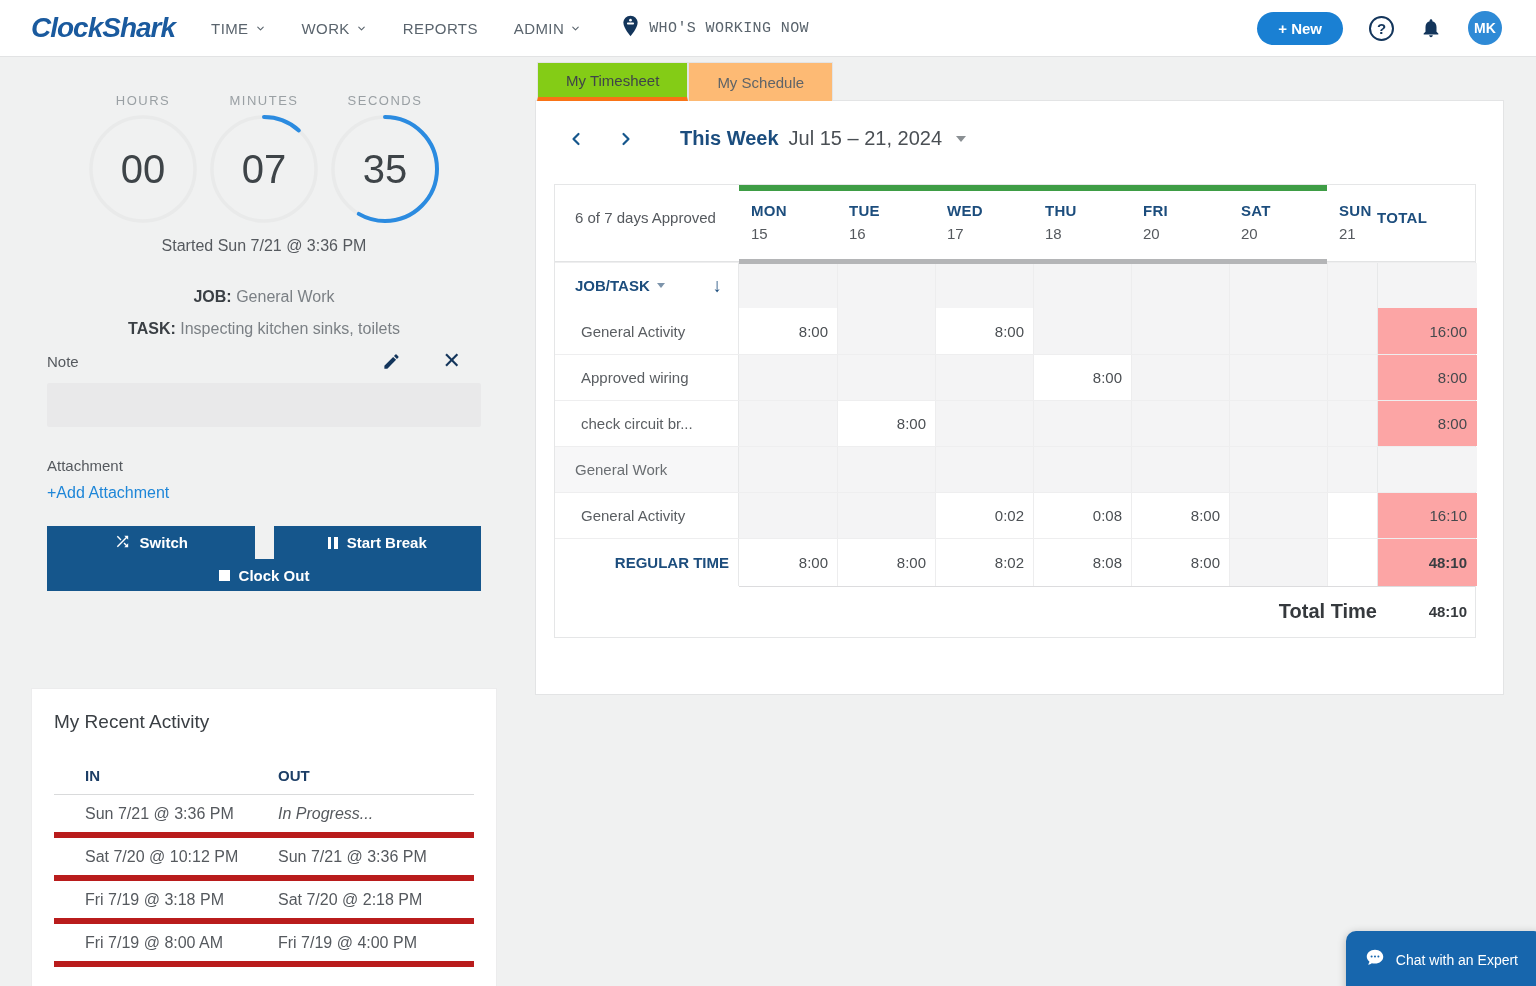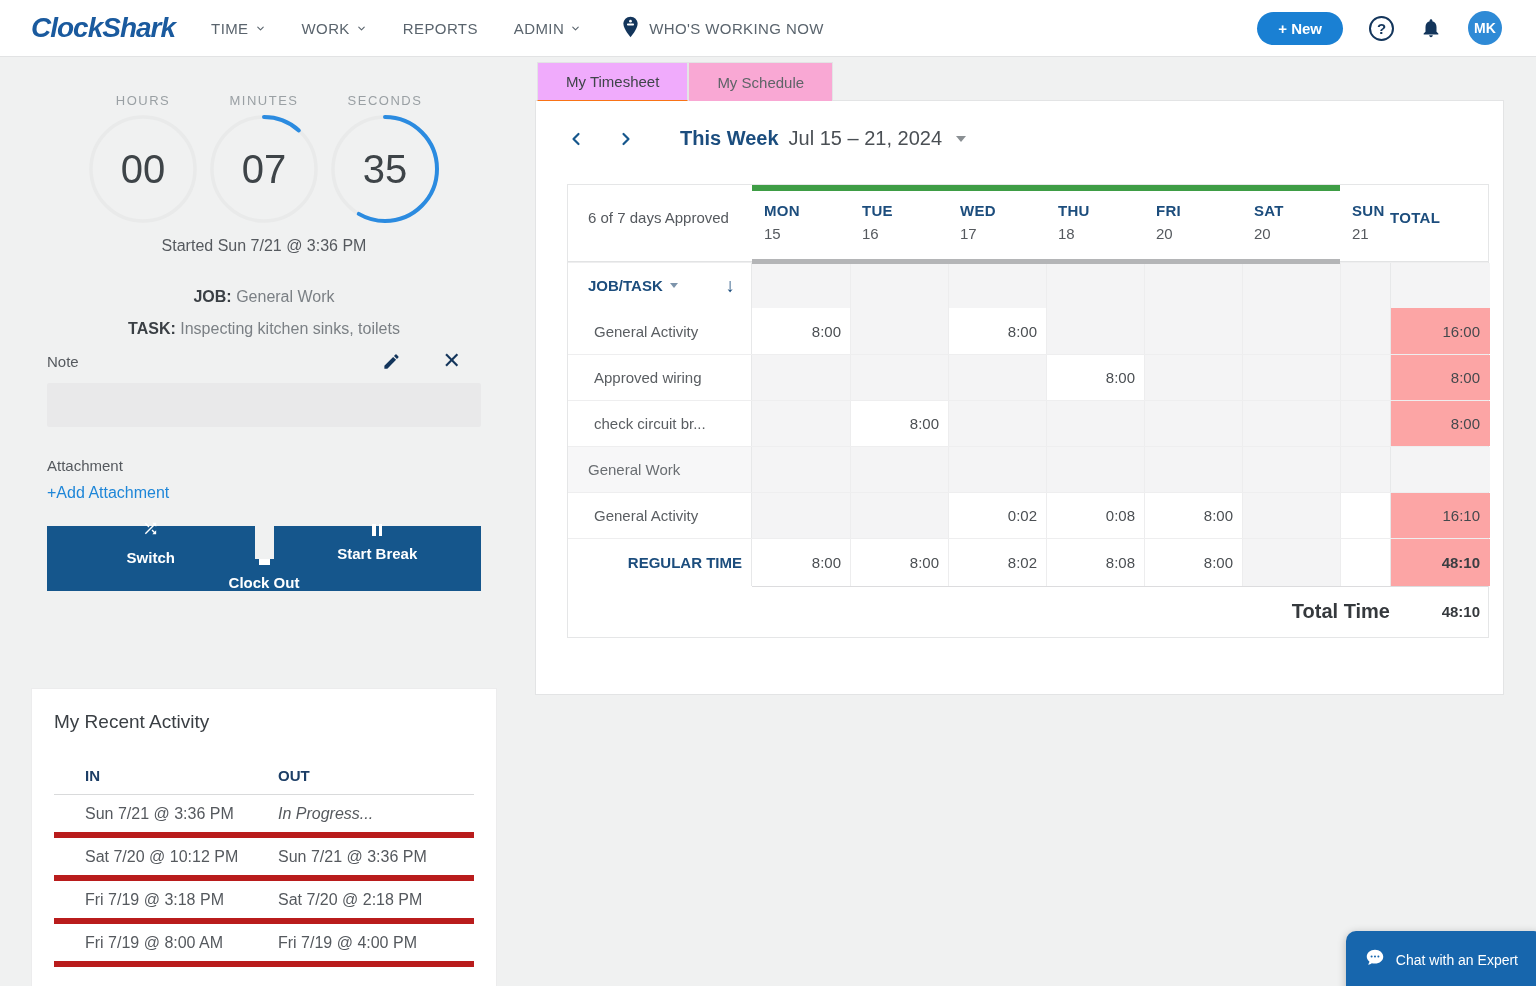--- a/index.html
+++ b/index.html
@@ -9,21 +9,21 @@
   
   .nav { position:absolute; top:0; left:0; width:1536px; height:57px; background:#fff;
          border-bottom:1px solid #e2e3e4; display:flex; align-items:center; z-index:50; }
   .logo { margin-left:31px; font-size:28px; font-weight:900; font-style:italic;
           color:#1a5a9e; letter-spacing:-1px; white-space:nowrap; }
   .nav-items { display:flex; align-items:center; margin-left:36px; gap:36px; }
   .nav-item { display:flex; align-items:center; gap:6px; font-size:15px; color:#5a646d;
               letter-spacing:.4px; cursor:pointer; white-space:nowrap; }
   .chev svg { display:block; }
   .www { display:flex; align-items:center; gap:9px; margin-left:40px; font-size:15px;
-         color:#5a646d; letter-spacing:.4px; cursor:pointer; }
+         color:#5a646d; letter-spacing:.4px; cursor:pointer;font-family:Liberation Mono, monospace; }
   .nav-right { margin-left:auto; display:flex; align-items:center; gap:26px; margin-right:34px; }
   .btn-new { background:#1a80d3; color:#fff; font-weight:700; font-size:15px; border:none;
              border-radius:17px; padding:8px 21px; cursor:pointer; }
   .help-ic { width:25px; height:25px; border:2.5px solid #13355b; border-radius:50%;
              display:flex; align-items:center; justify-content:center; font-weight:800;
              font-size:15px; color:#13355b; cursor:pointer; }
   .bell-ic { cursor:pointer; display:flex; }
   .avatar { width:34px; height:34px; border-radius:50%; background:#2e8ad6; color:#fff;
             font-weight:700; font-size:14px; display:flex; align-items:center;
             justify-content:center; cursor:pointer; }
@@ -47,21 +47,21 @@
   .note-icons { margin-left:auto; display:flex; gap:42px; padding-right:20px; }
   .icon-btn { cursor:pointer; display:flex; }
   .x-ic { font-size:22px; font-weight:700; color:#13355b; line-height:18px; cursor:pointer; }
   .note-box { margin-top:12px; height:44px; background:#e9e9ea; border-radius:2px; }
   .att-label { margin-top:30px; font-size:15px; color:#55595e; }
   .att-link { margin-top:10px; font-size:16px; color:#1e86d8; cursor:pointer; }
   .btn-row { margin-top:24px; display:flex; gap:19px; }
   .cs-btn { background:#15568c; color:#fff; border:none; border-radius:0; height:33px;
             font-size:15px; font-weight:700; display:flex; align-items:center;
             justify-content:center; gap:9px; cursor:pointer;
-            font-family:"Liberation Sans","DejaVu Sans",sans-serif;flex-direction:column; }
+            font-family:"Liberation Sans","DejaVu Sans",sans-serif; }
   .half { flex:1; }
   .full { width:100%; height:32px; }
   .pause-ic { display:flex; gap:3px; }
   .pause-ic i { width:3.5px; height:12px; background:#fff; display:block; }
   .stop-ic { width:11px; height:11px; background:#fff; display:block; }
 
   
   .recent { position:absolute; left:31px; top:688px; width:466px; height:340px;
             background:#fff; border:1px solid #ececed; }
   .recent-title { padding:22px 0 0 22px; font-size:19px; color:#3a3f44; }
@@ -71,34 +71,34 @@
   .ra-c1 { width:224px; padding-left:31px; }
   .ra-c2 { flex:1; }
   .ra-row { display:flex; height:43px; align-items:center; border-bottom:6px solid #b91c1c;
             font-size:16px; color:#55595e; }
   .ra-row .italic { font-style:italic; }
 
   
   .tabs { position:absolute; left:537px; top:62px; display:flex; z-index:20; }
   .tab { height:39px; padding:0 28px; display:flex; align-items:center; font-size:15px;
          cursor:pointer; border:1px solid #e3e4e5; border-bottom:none; }
-  .tab.active { background:#f0abfc; color:#3f4449; border-bottom:1px solid #f97316; }
-  .tab.inactive { background:#f9a8d4; color:#5f6468; }
+  .tab.active { background:#84cc16; color:#3f4449; border-bottom:4px solid #f97316; }
+  .tab.inactive { background:#fdba74; color:#5f6468; }
   .sheet-card { position:absolute; left:535px; top:100px; width:969px; height:595px;
                 background:#fff; border:1px solid #e3e4e5; }
   .week-row { display:flex; align-items:center; padding:26px 0 0 30px; }
   .wk-chev { cursor:pointer; display:flex; margin-right:30px; }
   .wk-title { font-size:20px; font-weight:700; color:#1b4d7e; margin-left:14px; }
   .wk-range { font-size:20px; color:#4a4f54; margin-left:10px; }
   .wk-caret { width:0; height:0; border-left:5px solid transparent; border-right:5px solid transparent;
               border-top:6px solid #8a8f93; margin-left:14px; cursor:pointer; }
 
   
   .ts { position:absolute; left:18px; top:83px; width:922px; border:1px solid #e5e6e7;
-        background:#fff;margin-left:13px; }
+        background:#fff; }
   .ts-grid-row { display:grid; grid-template-columns:184px repeat(6,98px) 50px 100px; }
   .ts-header { position:relative; height:77px; border-bottom:1px solid #e2e3e4; }
   .greenbar { position:absolute; top:0; left:184px; width:588px; height:6px; background:#3e9d45; }
   .graybar  { position:absolute; bottom:-3px; left:184px; width:588px; height:5px; background:#b4b5b7; z-index:5; }
   .hc { padding-top:17px; }
   .h-approved { font-size:15px; color:#55595e; padding-left:20px; padding-top:24px; }
   .h-day { padding-left:12px; }
   .h-dayname { font-size:15px; font-weight:700; color:#1c4d7d; letter-spacing:.3px; }
   .h-daydate { font-size:15px; color:#55595e; margin-top:6px; }
   .h-total { font-size:15px; font-weight:700; color:#1c4d7d; padding-top:24px; letter-spacing:.3px; }

